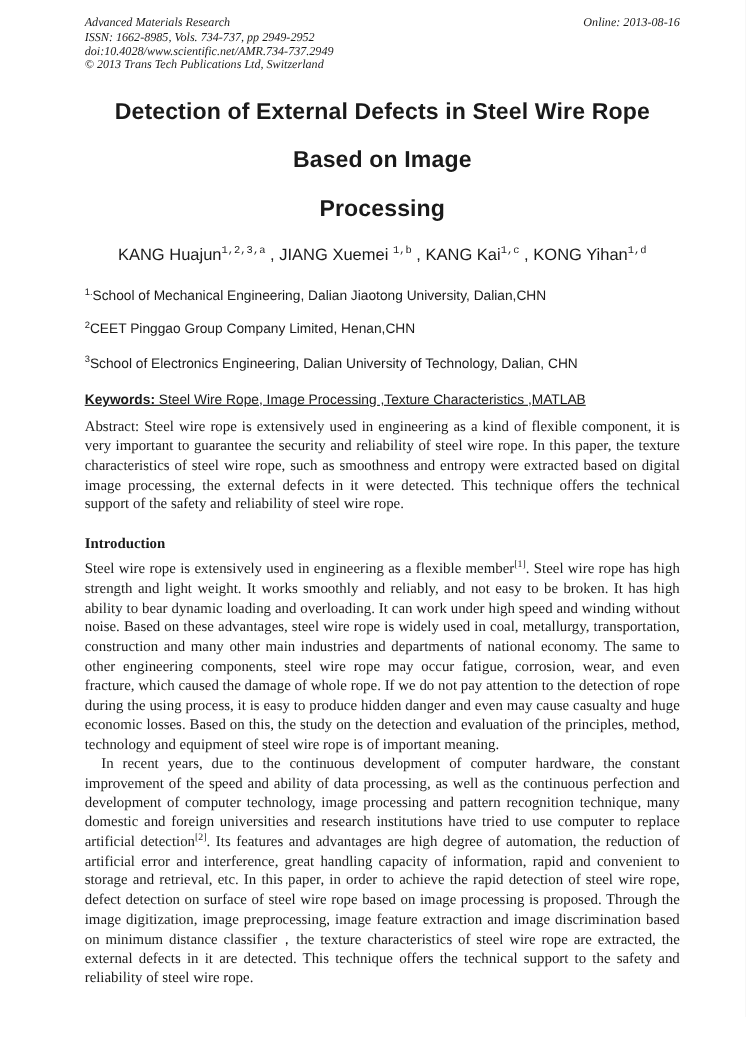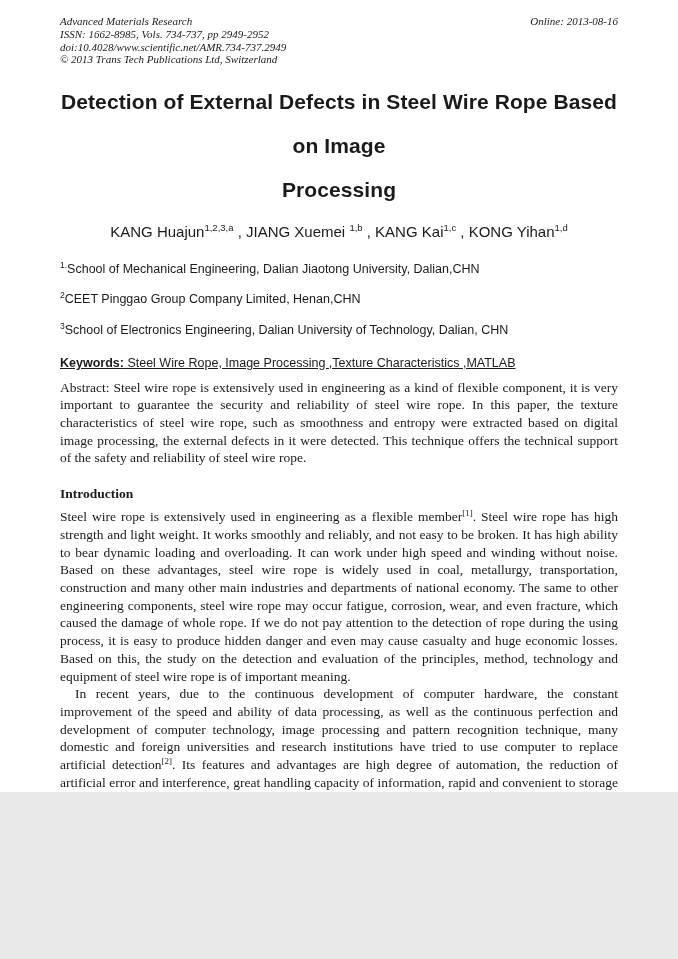--- a/index.html
+++ b/index.html
@@ -1,24 +1,24 @@
 <!DOCTYPE html>
 <html><head>
 <meta charset="utf-8">
 <style>
   html, body { margin: 0; padding: 0; background: #e8e8e8; }
   .page {
     position: relative;
     width: 678px;
-    height: 792px;
+    height: 959px;
     margin: 0 auto;
     background: #ffffff;
     color: #1a1a1a;
     box-sizing: border-box;
-    padding: 15px 60px 0 60px;
+    padding: 15px 60px 0 77px;
     overflow: hidden;
   }
   
   .hdr {
     display: flex;
     justify-content: space-between;
     align-items: flex-start;
     font-family: "Liberation Serif", serif;
     font-style: italic;
     font-size: 11px;
@@ -37,21 +37,21 @@
     letter-spacing: 0.1px;
   }
   
   .authors {
     margin-top: 6px;
     text-align: center;
     font-family: "Liberation Sans", sans-serif;
     font-size: 15px;
     line-height: 20px;
   }
-  .authors sup { font-size: 9.5px; }
+  .authors sup { font-size: 9.5px; font-family: Liberation Mono, monospace; }
   
   .affils {
     margin-top: 10px;
     text-align: left;
     font-family: Liberation Sans, sans-serif;
     font-size: 12.5px;
     line-height: 26px;
   }
   .affils sup, .emails sup { font-size: 8.5px; }
   .emails {

